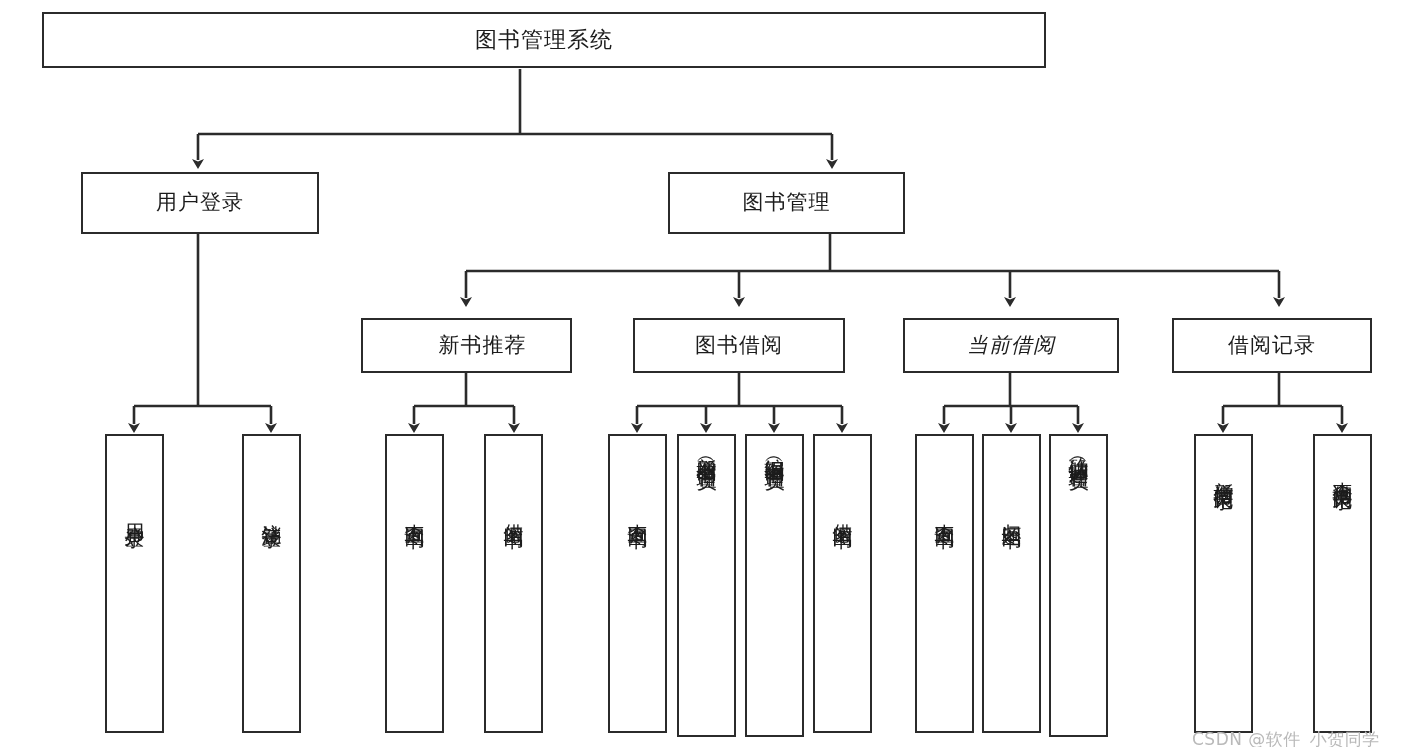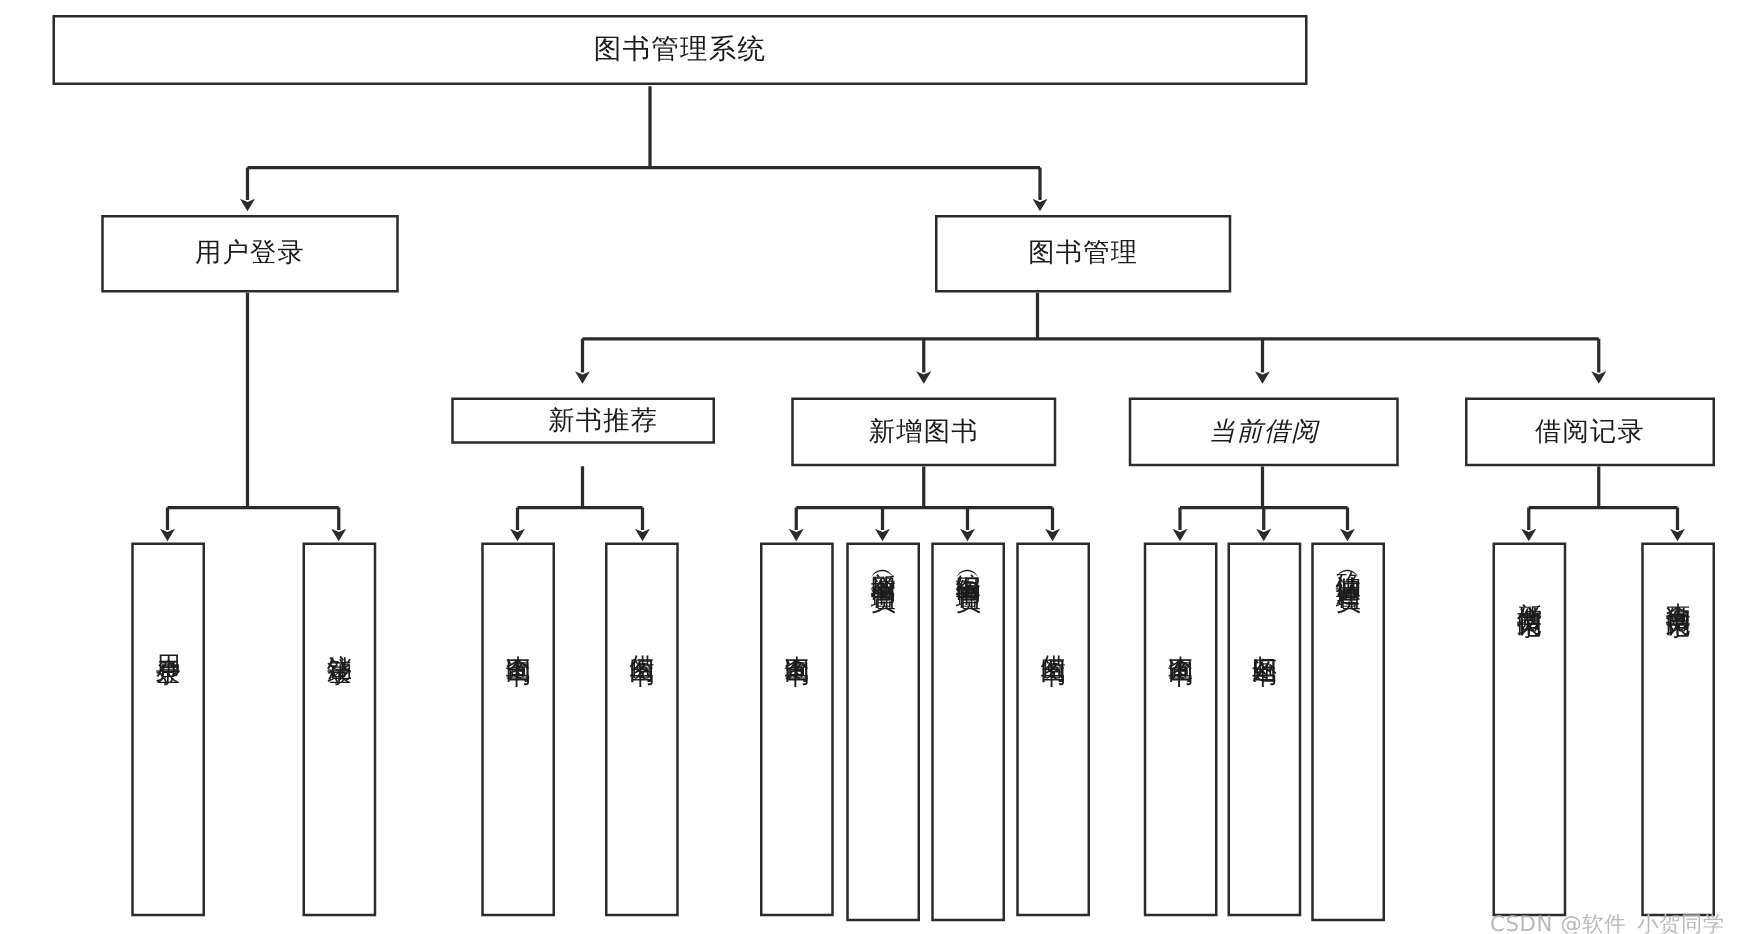--- a/index.html
+++ b/index.html
@@ -125,30 +125,30 @@
   </svg>
 
   <div class="node h-node root-node" style="left:18px; top:12px; width:1004px; height:56px;margin-left:24px;">
     <span>图书管理系统</span>
   </div>
 
   <div class="node h-node" style="left:81px; top:172px; width:238px; height:62px;">
     <span>用户登录</span>
   </div>
 
-  <div class="node h-node" style="left:748px; top:172px; width:237px; height:62px;">
+  <div class="node h-node" style="left:668px; top:172px; width:237px; height:62px;">
     <span>图书管理</span>
   </div>
 
-  <div class="node h-node" style="left:361px; top:318px; width:211px; height:37px;padding-left:32px;">
+  <div class="node h-node" style="left:361px; top:318px; width:211px; height:55px;padding-left:32px;">
     <span>新书推荐</span>
   </div>
 
   <div class="node h-node" style="left:633px; top:318px; width:212px; height:55px;">
-    <span>新增图书</span>
+    <span>图书借阅</span>
   </div>
 
   <div class="node h-node" style="left:903px; top:318px; width:216px; height:55px;font-style:italic;">
     <span>当前借阅</span>
   </div>
 
   <div class="node h-node" style="left:1172px; top:318px; width:200px; height:55px;">
     <span>借阅记录</span>
   </div>
 

